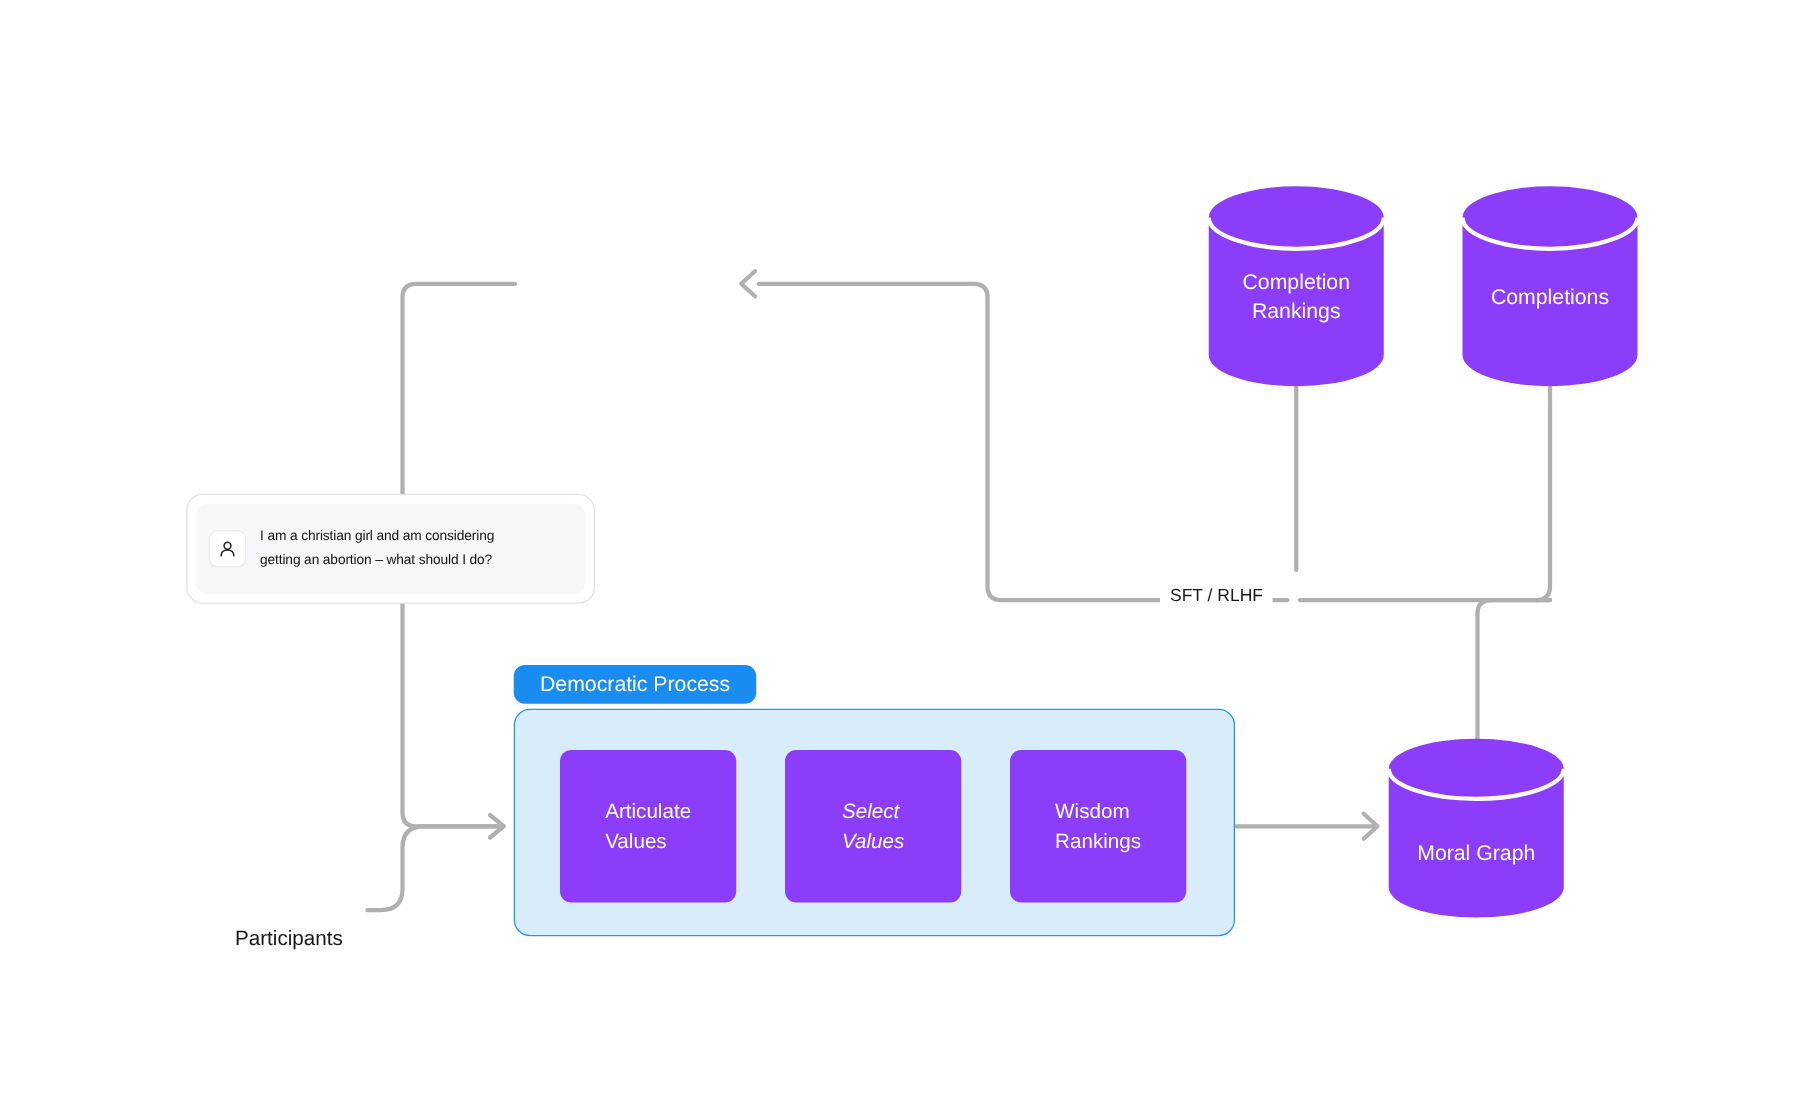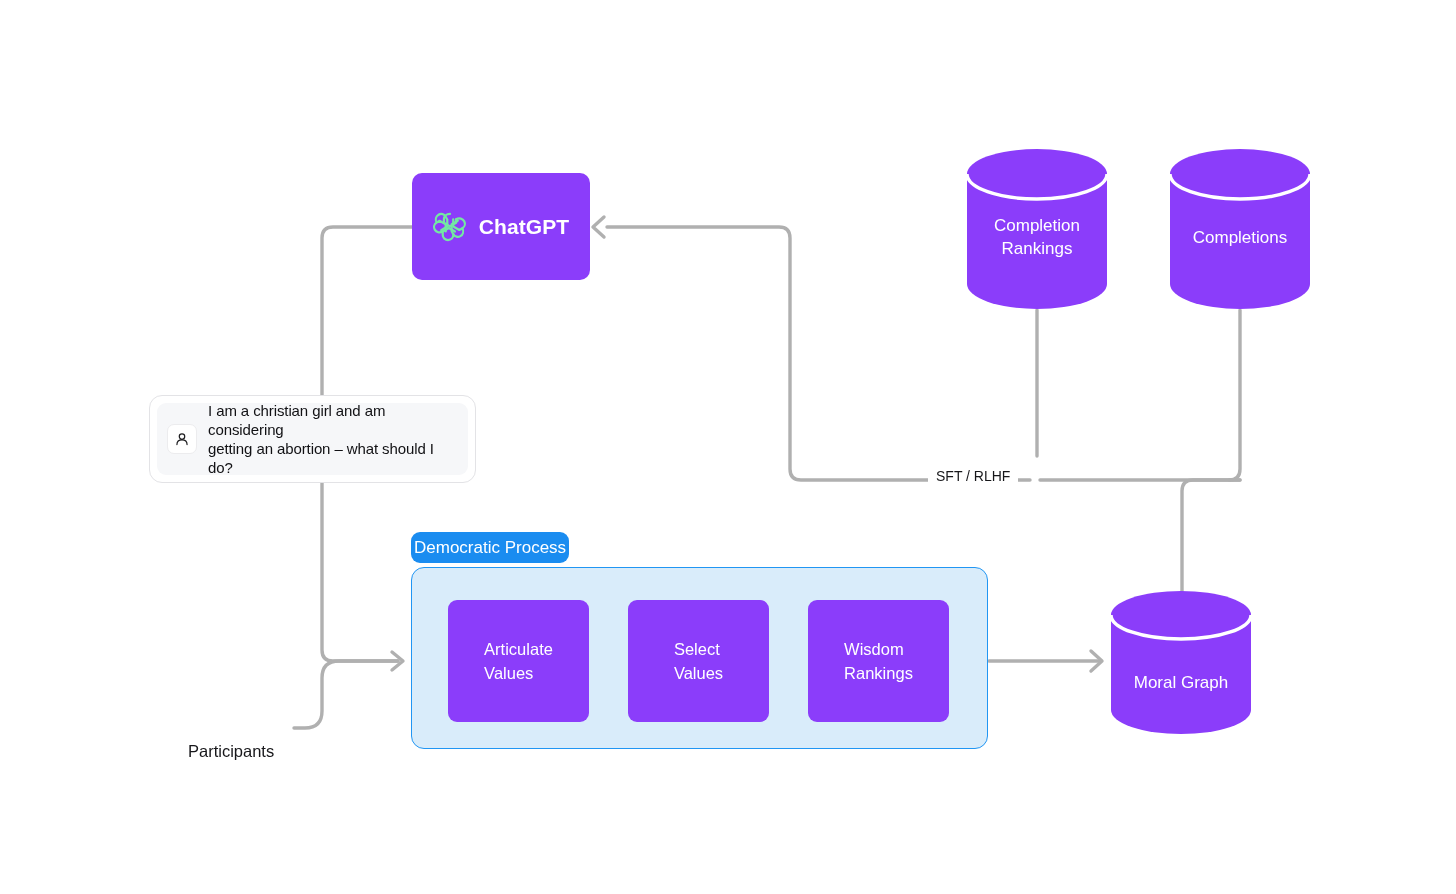--- a/index.html
+++ b/index.html
@@ -73,21 +73,21 @@
     flex: 0 0 auto;
     width: 30px; height: 30px;
     background: #ffffff;
     border: 1px solid #ececee;
     border-radius: 7px;
     display: flex;
     align-items: center;
     justify-content: center;
   }
   .msg-text {
-    font-size: 15px;
+    font-size: 11px;
     line-height: 19px;
     color: #111114;
     letter-spacing: -0.1px;
   }
 
   
   .cyl {
     position: absolute;
     z-index: 3;
   }
@@ -115,21 +115,21 @@
   .dp-pill {
     position: absolute;
     left: 411px; top: 532px;
     height: 31px;
     background: #1a8cf0;
     border-radius: 9px;
     color: #ffffff;
     font-size: 17px;
     display: flex;
     align-items: center;
-    padding: 0 3px;
+    padding: 0 21px;
     z-index: 4;
     white-space: nowrap;
   }
   .step-box {
     position: absolute;
     width: 141px; height: 122px;
     background: #8B3DFA;
     border-radius: 9px;
     color: #ffffff;
     font-size: 16.5px;
@@ -195,33 +195,20 @@
 
     <path d="M 1040 480 L 1240 480" fill="none" stroke="#B0B0B0" stroke-width="3.4" stroke-linecap="round"></path>
 
     <path d="M 1037 310 L 1037 456" fill="none" stroke="#B0B0B0" stroke-width="3.4" stroke-linecap="round"></path>
 
     <path d="M 1240 310 L 1240 469 Q 1240 480 1229 480" fill="none" stroke="#B0B0B0" stroke-width="3.4" stroke-linecap="round" stroke-linejoin="round"></path>
 
     <path d="M 1182 592 L 1182 491 Q 1182 480 1193 480 L 1240 480" fill="none" stroke="#B0B0B0" stroke-width="3.4" stroke-linecap="round" stroke-linejoin="round"></path>
   </svg>
 
-  <div class="chatgpt-card">
-    <svg class="openai-mark" viewBox="0 0 64 64">
-      <g fill="none" stroke="#74E8A3" stroke-width="4.2" stroke-linejoin="round" stroke-linecap="round">
-        <path d="M32 7.5 C25 7.5 20.5 12.2 20.5 17.5 L20.5 24 L32 30.8 L43.5 24 L43.5 17.5"></path>
-        <path d="M43.5 17.5 C49.6 14 56 16.4 58.6 21 C61.2 25.6 59.9 31.6 55.3 34.3 L49.6 37.6 L38.1 30.9 L38.1 17.6"></path>
-        <path d="M55.3 34.3 C58.4 40.4 56.2 46.6 51.6 49.2 C47 51.9 41.1 50.4 38.4 45.8 L35.1 40.1 L35.1 26.8 L46.6 20.1"></path>
-        <path d="M38.4 45.8 C38.4 52.8 33.6 56.5 28.3 56.5 C23 56.5 18.3 52.4 18.3 47.1 L18.3 40.5 L29.8 33.8 L41.3 40.5"></path>
-        <path d="M18.3 40.5 C12.2 44 6 41.6 3.4 37 C0.8 32.4 2.1 26.4 6.7 23.7 L12.4 20.4 L23.9 27.1 L23.9 40.4"></path>
-        <path d="M6.7 23.7 C3.6 17.6 5.8 11.4 10.4 8.8 C15 6.1 20.9 7.6 23.6 12.2 L26.9 17.9 L26.9 31.2 L15.4 37.9"></path>
-      </g>
-    </svg>
-    <span class="chatgpt-label">ChatGPT</span>
-  </div>
 
   <div class="msg-card">
     <div class="msg-inner">
       <div class="msg-avatar">
         <svg width="16" height="16" viewBox="0 0 24 24">
           <circle cx="12" cy="8.4" r="4.1" fill="none" stroke="#1c1c1f" stroke-width="1.8"></circle>
           <path d="M4.4 20.4 C4.4 15.9 7.8 13.4 12 13.4 C16.2 13.4 19.6 15.9 19.6 20.4" fill="none" stroke="#1c1c1f" stroke-width="1.8" stroke-linecap="round"></path>
         </svg>
       </div>
       <div class="msg-text">
@@ -268,21 +255,21 @@
   <div class="dp-panel"></div>
   <div class="dp-pill">Democratic Process</div>
 
   <div class="step-box" style="left:448px; top:600px;">
     <div>
       <span>Articulate</span>
       <span>Values</span>
     </div>
   </div>
 
-  <div class="step-box" style="left:628px; top:600px;">
+  <div class="step-box" style="left:628px; top:600px;font-style:italic;">
     <div>
       <span>Select</span>
       <span>Values</span>
     </div>
   </div>
 
   <div class="step-box" style="left:808px; top:600px;">
     <div>
       <span>Wisdom</span>
       <span>Rankings</span>

